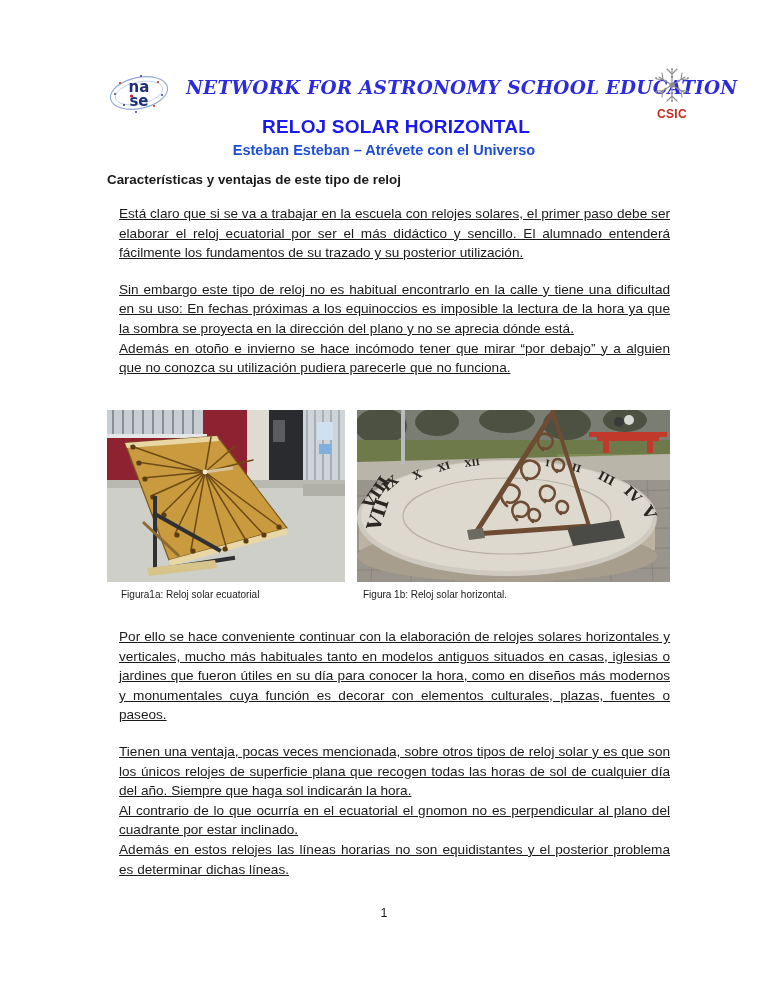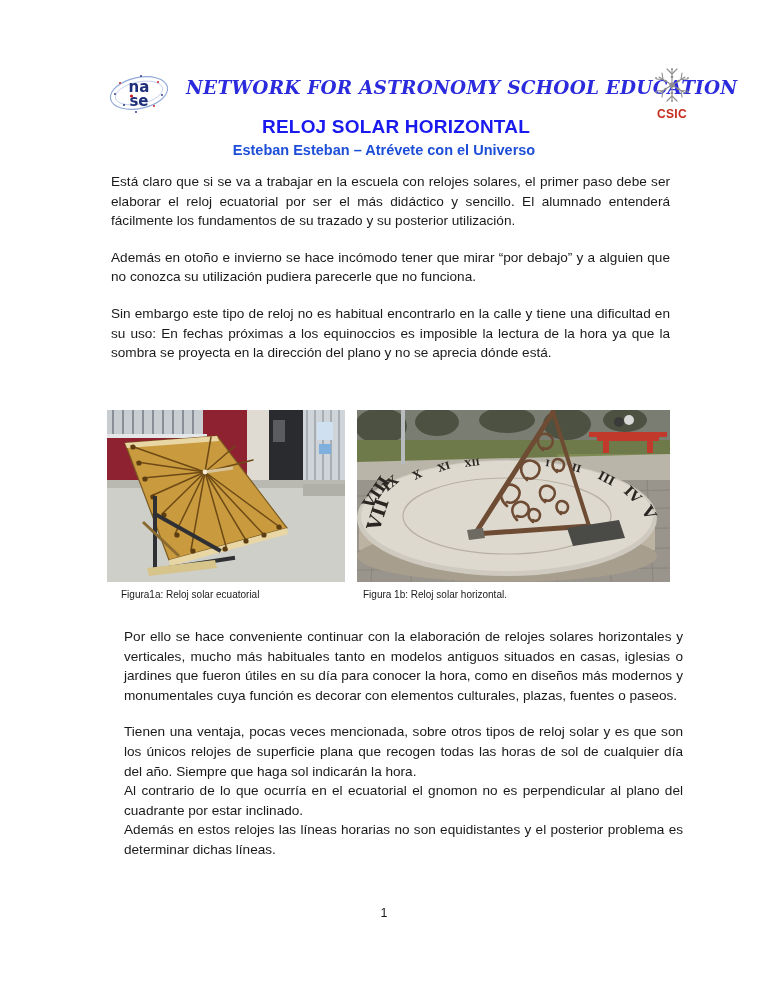--- a/index.html
+++ b/index.html
@@ -117,22 +117,23 @@
     color: #1a1a1a;
     margin: 0 0 16px 0;
     line-height: 16px;
   }
   p.body {
     font-family: "Liberation Sans", sans-serif;
     font-size: 13.6px;
     line-height: 19.6px;
     color: #1a1a1a;
     text-align: justify;
-    margin: 0 0 17px 4px;
+    margin: 0 0 17px 12px;
     hyphens: none;
+    text-decoration: underline;
   }
   p.body:last-child { margin-bottom: 0; }
   p.tight { margin-bottom: 0; }
 
   
   .figures {
     position: absolute;
     left: 107px;
     top: 410px;
     width: 563px;
@@ -162,21 +163,21 @@
     font-size: 10px;
     color: #1a1a1a;
     white-space: nowrap;
   }
   .caption-left  { left: 14px; }
   .caption-right { left: 256px; }
 
   
   .content-lower {
     position: absolute;
-    left: 120px;
+    left: 107px;
     top: 627px;
     width: 563px;
   }
 
   
   .footer {
     position: absolute;
     left: 0;
     top: 906px;
     width: 768px;
@@ -243,23 +244,24 @@
         </g>
       </svg>
       <span class="csic-word">CSIC</span>
     </div>
   </div>
 
   <div class="doc-title">RELOJ SOLAR HORIZONTAL</div>
   <div class="doc-subtitle">Esteban Esteban – Atrévete con el Universo</div>
 
   <div class="content">
+    <p class="section-head">Características y ventajas de este tipo de reloj</p>
     <p class="body">Está claro que si se va a trabajar en la escuela con relojes solares, el primer paso debe ser elaborar el reloj ecuatorial por ser el más didáctico y sencillo. El alumnado entenderá fácilmente los fundamentos de su trazado y su posterior utilización.</p>
+    <p class="body tight">Sin embargo este tipo de reloj no es habitual encontrarlo en la calle y tiene una dificultad en su uso: En fechas próximas a los equinoccios es imposible la lectura de la hora ya que la sombra se proyecta en la dirección del plano y no se aprecia dónde está.</p>
     <p class="body">Además en otoño e invierno se hace incómodo tener que mirar “por debajo” y a alguien que no conozca su utilización pudiera parecerle que no funciona.</p>
-    <p class="body tight">Sin embargo este tipo de reloj no es habitual encontrarlo en la calle y tiene una dificultad en su uso: En fechas próximas a los equinoccios es imposible la lectura de la hora ya que la sombra se proyecta en la dirección del plano y no se aprecia dónde está.</p>
   </div>
 
   <div class="figures">
 
     <div class="fig fig-left">
       <svg viewBox="0 0 238 172" xmlns="http://www.w3.org/2000/svg" aria-hidden="true" preserveAspectRatio="none">
 
         <rect x="0" y="0" width="238" height="76" fill="#8e2230"></rect>
         <rect x="0" y="0" width="96" height="26" fill="#c8cdd2"></rect>
         <g stroke="#6e757c" stroke-width="1.4">

